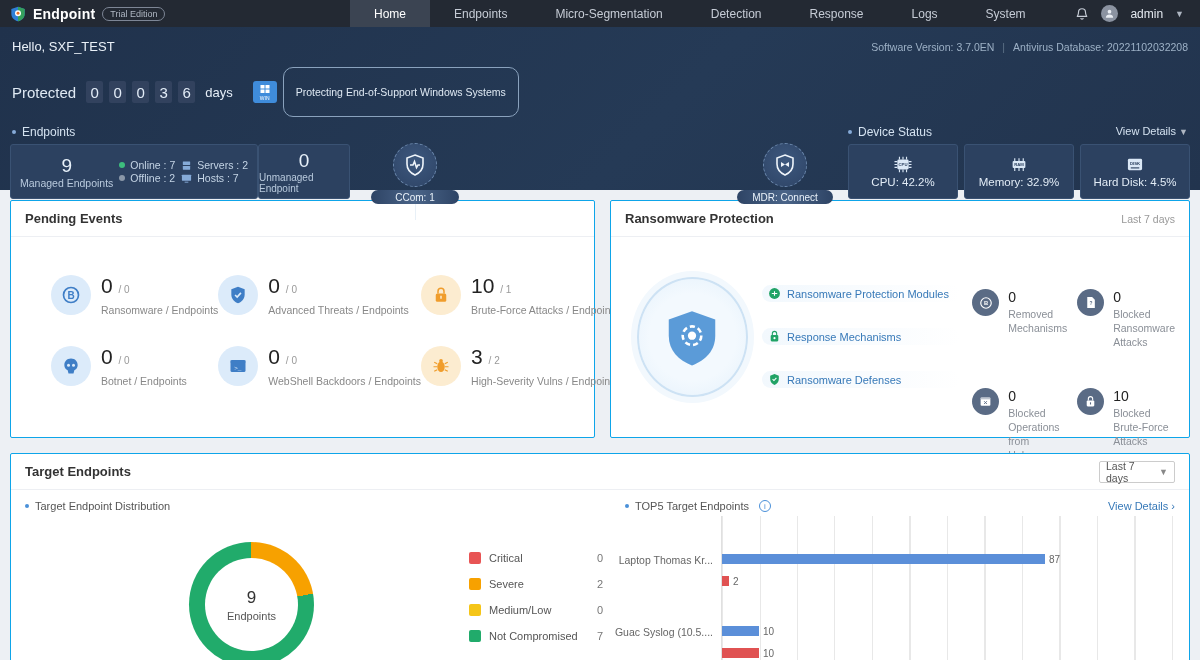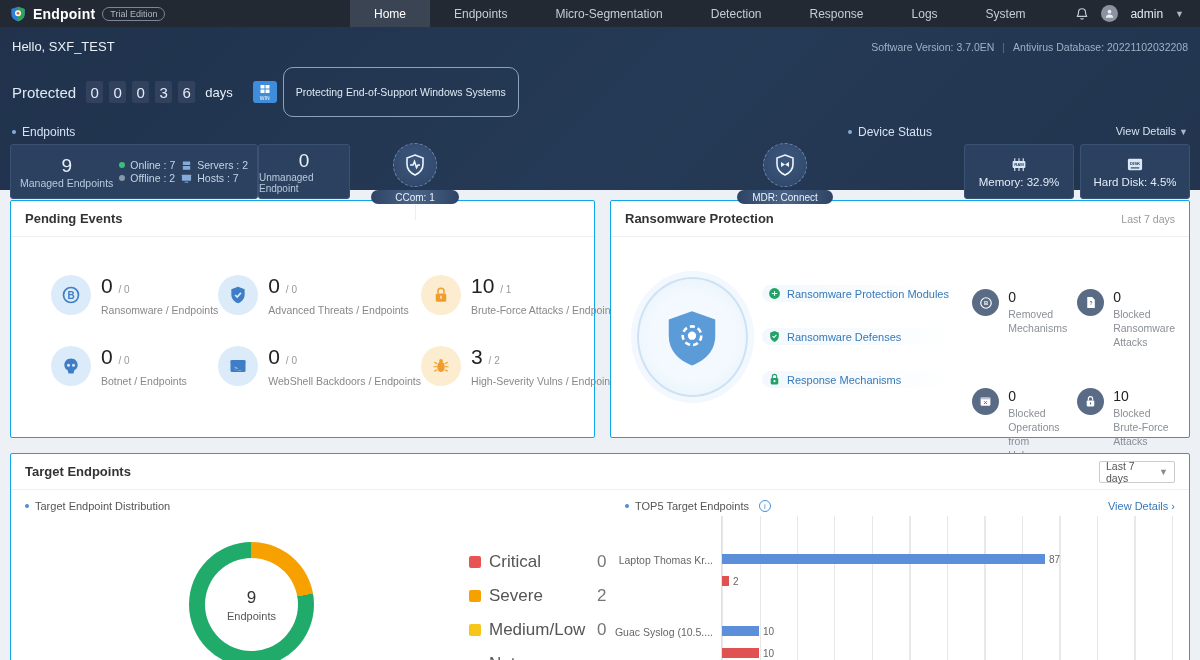--- a/index.html
+++ b/index.html
@@ -86,21 +86,21 @@
   .tg-subtitle .dot { width:4px; height:4px; border-radius:50%; background:#4a90d9; }
   .info-i { width:12px; height:12px; border:1px solid #4a90d9; color:#4a90d9; border-radius:50%; font-size:8px; display:inline-flex; align-items:center; justify-content:center; margin-left:4px; }
   .tg-view { margin-left:auto; font-size:11px; color:#3779b8; cursor:pointer; }
 
   .donut-wrap { position:absolute; left:178px; top:88px; width:125px; height:125px; }
   .donut { width:125px; height:125px; border-radius:50%; }
   .donut-hole { position:absolute; left:16px; top:16px; width:93px; height:93px; background:#fff; border-radius:50%; display:flex; flex-direction:column; align-items:center; justify-content:center; }
   .donut-hole .n { font-size:17px; color:#333; }
   .donut-hole .l { font-size:11px; color:#555; margin-top:2px; }
   .legend { position:absolute; left:458px; top:98px; display:flex; flex-direction:column; gap:14px; }
-  .lg-row { display:flex; align-items:center; font-size:17px; color:#555; }
+  .lg-row { display:flex; align-items:center; font-size:11px; color:#555; }
   .lg-sw { width:12px; height:12px; border-radius:2px; margin-right:8px; }
   .lg-lbl { width:108px; }
   .lg-val { color:#777; }
 
   .barchart { position:absolute; left:710px; top:62px; width:470px; height:238px;
     background:repeating-linear-gradient(90deg, #e8e8e8 0 1px, transparent 1px 37.5px); border-left:1px solid #e0e0e0; }
   .bar-group { position:absolute; left:0; width:100%; }
   .bar-row { display:flex; align-items:center; height:10px; margin-bottom:10px;margin-top:12px; }
   .bar { height:10px; }
   .bar-val { font-size:10px; color:#666; margin-left:4px; }
@@ -245,20 +245,32 @@
   <div class="shield-node" style="left:763px;">
     <svg width="24" height="24" viewBox="0 0 24 24" fill="none" stroke="#eef4fa" stroke-width="1.6">
         <path d="M12 2l8 3v6c0 5.5-3.5 9-8 11-4.5-2-8-5.5-8-11V5z"></path>
         <path d="M8 9l4 2.5L16 9v5l-4-2.5L8 14z" fill="#eef4fa" stroke="none"></path>
       </svg>
   </div>
   <div class="node-pill" style="left:737px; width:96px;">
       <span>MDR: Connect</span>
     </div>
 
+  <div class="hcard dev-card" style="left:848px;">
+    <span>
+        <svg width="20" height="17" viewBox="0 0 28 24">
+          <rect x="6" y="5" width="16" height="14" rx="2" fill="#dbe8f6"></rect>
+          <g stroke="#dbe8f6" stroke-width="1.6">
+            <path d="M9 1v4M14 1v4M19 1v4M9 19v4M14 19v4M19 19v4M2 8h4M2 12h4M2 16h4M22 8h4M22 12h4M22 16h4"></path>
+          </g>
+          <text x="14" y="14.5" font-size="6" text-anchor="middle" fill="#2c4160" font-family="Liberation Sans, sans-serif" font-weight="bold">CPU</text>
+        </svg>
+      </span>
+    <span>CPU: 42.2%</span>
+  </div>
   <div class="hcard dev-card" style="left:964px;">
     <span>
         <svg width="20" height="17" viewBox="0 0 28 24">
           <rect x="5" y="7" width="18" height="10" rx="1.5" fill="#dbe8f6"></rect>
           <g stroke="#dbe8f6" stroke-width="1.6">
             <path d="M8 3v4M14 3v4M20 3v4M8 17v4M14 17v4M20 17v4"></path>
           </g>
           <text x="14" y="14.5" font-size="6" text-anchor="middle" fill="#2c4160" font-family="Liberation Sans, sans-serif" font-weight="bold">RAM</text>
         </svg>
       </span>
@@ -388,32 +400,32 @@
         <div class="rp-links">
           <div class="rp-link">
             <svg width="13" height="13" viewBox="0 0 24 24">
                 <circle cx="12" cy="12" r="10" fill="#21a366"></circle>
                 <path d="M7 12h10M12 8v8" stroke="#fff" stroke-width="2"></path>
               </svg>
             <span>Ransomware Protection Modules</span>
           </div>
           <div class="rp-link">
             <svg width="13" height="13" viewBox="0 0 24 24">
-                <path d="M12 2l8 3v6c0 5.5-3.5 9-8 11-4.5-2-8-5.5-8-11V5z" fill="#21a366"></path>
-                <path d="M8.5 11.5l2.5 2.5 4.5-5" stroke="#fff" stroke-width="2" fill="none"></path>
-              </svg>
-            <span>Ransomware Defenses</span>
-          </div>
-          <div class="rp-link">
-            <svg width="13" height="13" viewBox="0 0 24 24">
                 <rect x="5" y="9" width="14" height="12" rx="2" fill="#21a366"></rect>
                 <path d="M8 9V6.5a4 4 0 0 1 8 0V9" fill="none" stroke="#21a366" stroke-width="2"></path>
                 <circle cx="12" cy="15" r="2" fill="#fff"></circle>
               </svg>
             <span>Response Mechanisms</span>
+          </div>
+          <div class="rp-link">
+            <svg width="13" height="13" viewBox="0 0 24 24">
+                <path d="M12 2l8 3v6c0 5.5-3.5 9-8 11-4.5-2-8-5.5-8-11V5z" fill="#21a366"></path>
+                <path d="M8.5 11.5l2.5 2.5 4.5-5" stroke="#fff" stroke-width="2" fill="none"></path>
+              </svg>
+            <span>Ransomware Defenses</span>
           </div>
         </div>
         <div class="rp-stats">
           <div class="rp-stat">
             <span class="rp-sicon">
                 <svg width="14" height="14" viewBox="0 0 24 24">
                   <circle cx="12" cy="12" r="9" fill="none" stroke="#fff" stroke-width="2"></circle>
                   <text x="12" y="16" font-size="10" text-anchor="middle" fill="#fff" font-family="Liberation Sans, sans-serif" font-weight="bold">B</text>
                 </svg>
               </span>

